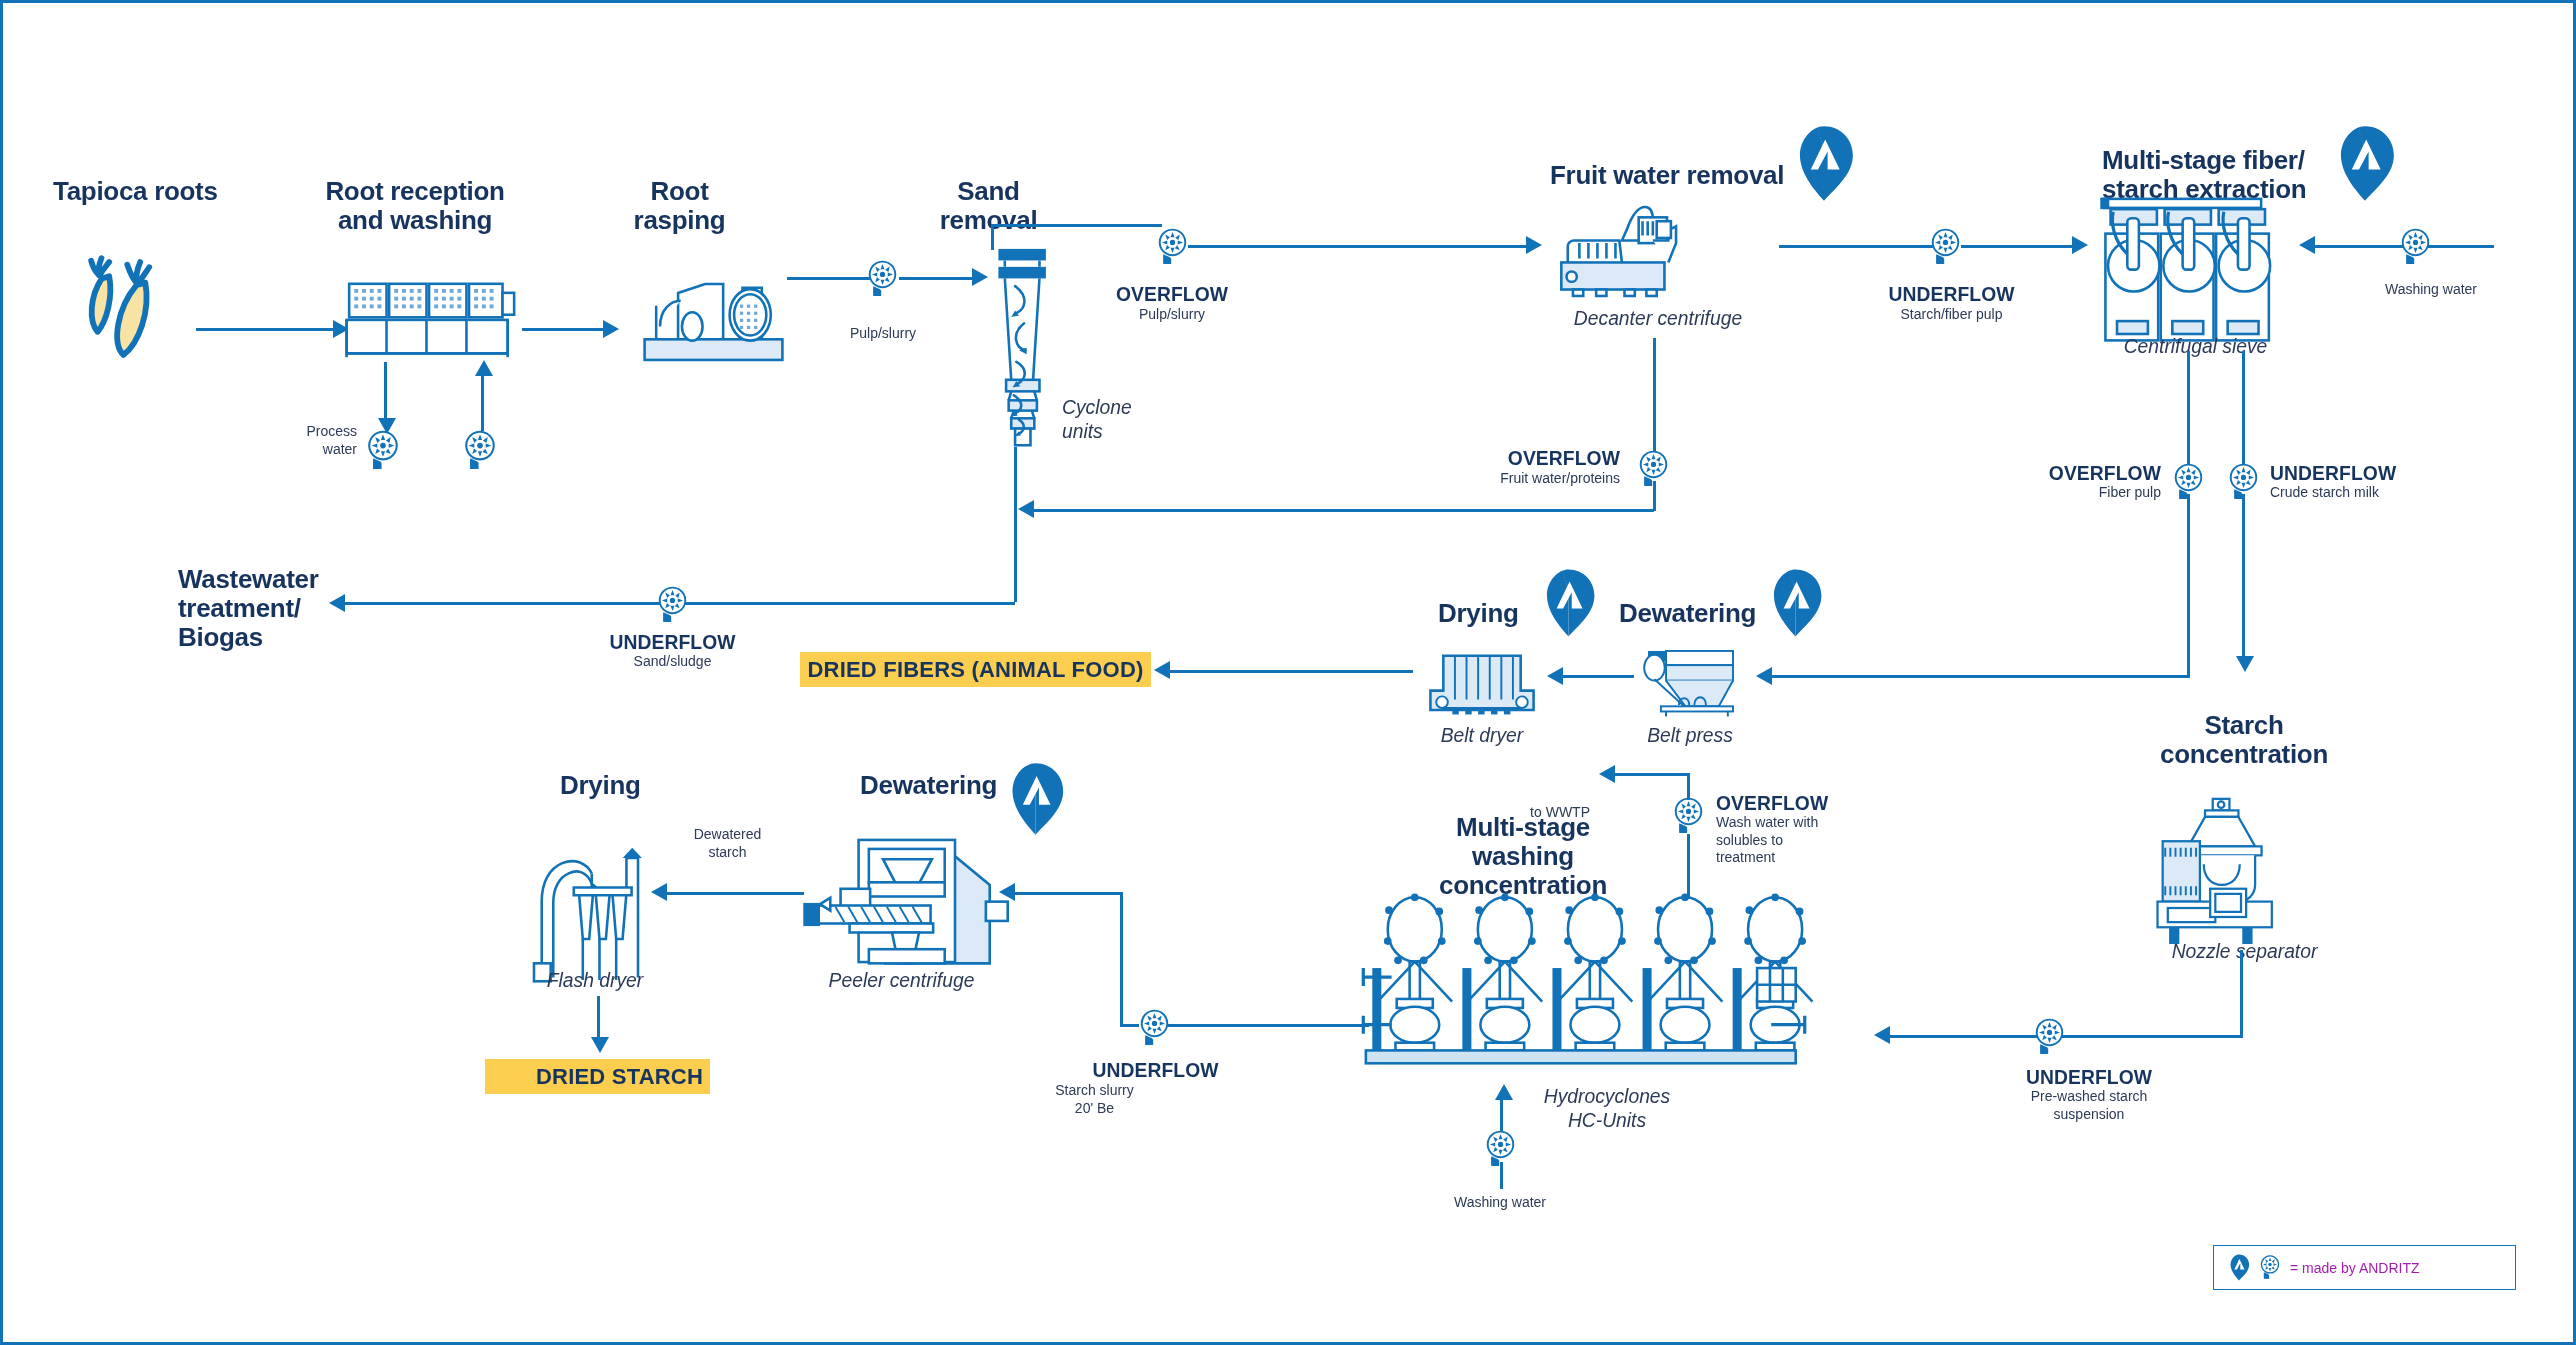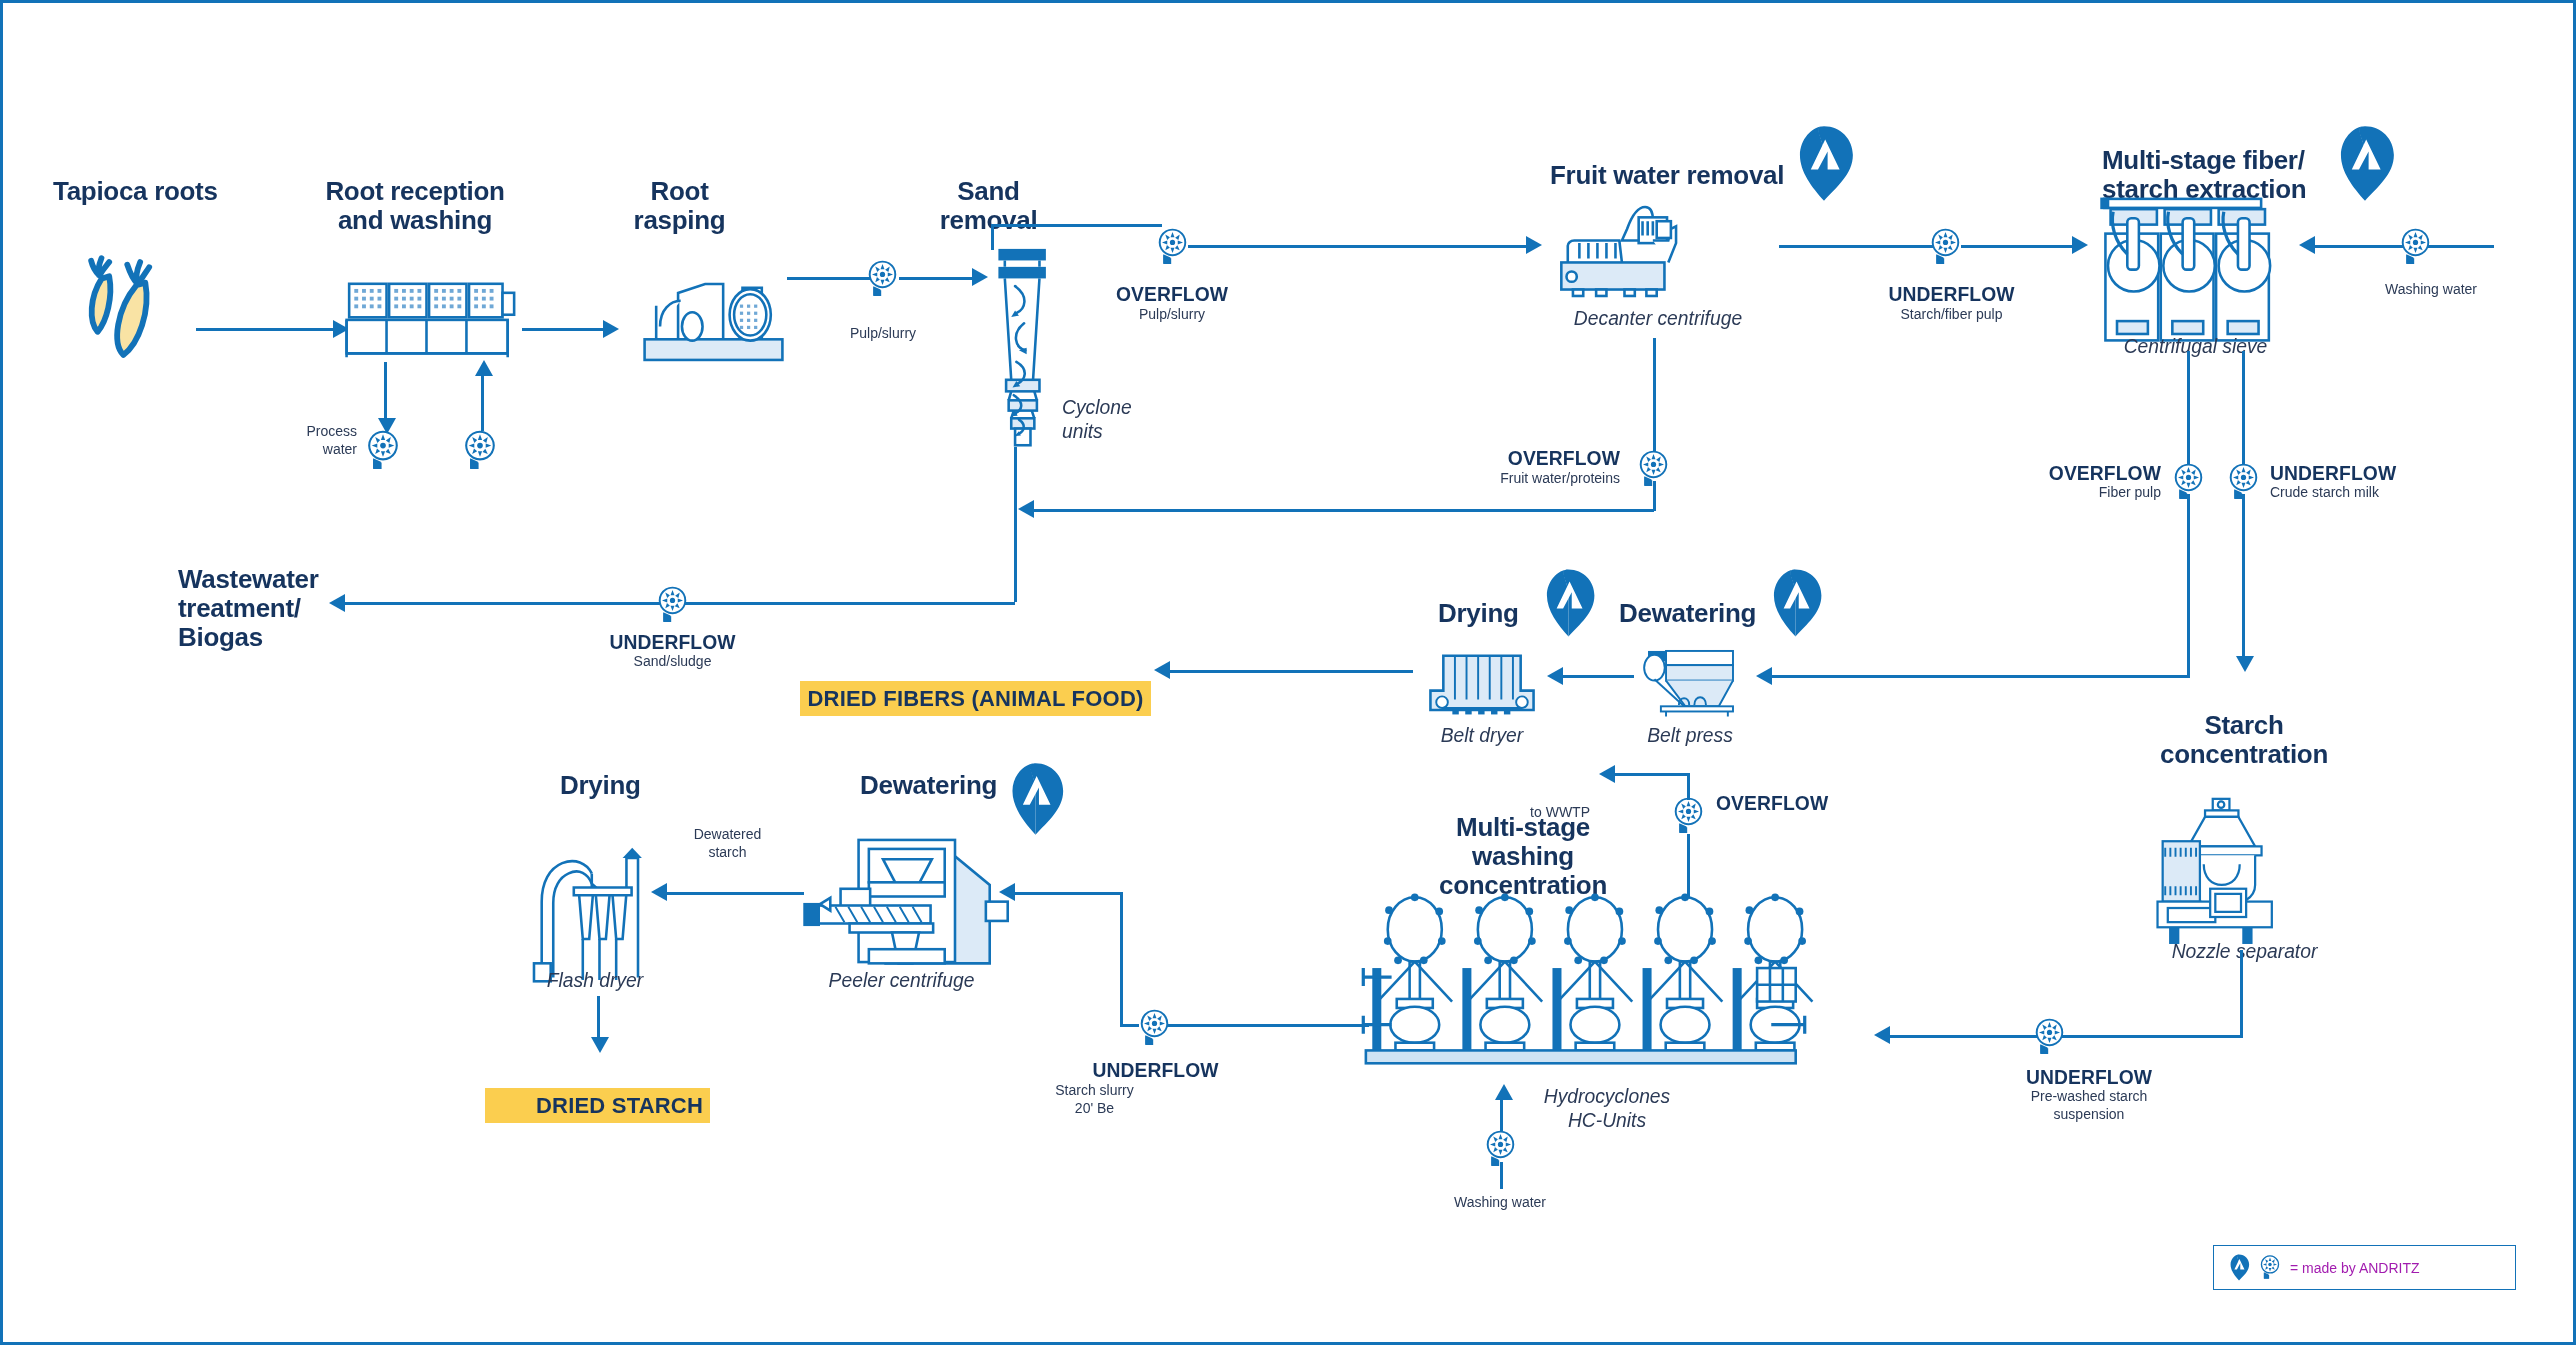--- a/index.html
+++ b/index.html
@@ -27,21 +27,20 @@
   .equip-label{
     color:#2b3a56;font-weight:normal;font-size:19.3px;line-height:1.25;font-style:italic;
   }
   .center{text-align:center;}
   .right{text-align:right;}
   
   .badge{
     background:#fbce4f;color:#16345e;font-weight:bold;font-size:22px;
     letter-spacing:0.2px;display:flex;align-items:center;justify-content:center;
     box-sizing:border-box;
-    margin-top:29px;
   }
   
   .hline{background:#1272b8;height:3.2px;}
   .vline{background:#1272b8;width:3.2px;}
   .arrow-r{
     width:0;height:0;border-left:16.7px solid #1272b8;
     border-top:9.7px solid transparent;border-bottom:9.7px solid transparent;
   }
   .arrow-l{
     width:0;height:0;border-right:16.7px solid #1272b8;
@@ -684,20 +683,23 @@
   <div class="abs" style="left:1669px;top:793px;">
     <svg width="33" height="40" viewBox="0 0 52 62">
         <use href="#sym-pump" width="52" height="62"></use>
       </svg>
   </div>
   <div class="abs vline" style="left:1684px;top:770px;height:27px;"></div>
   <div class="abs hline" style="left:1610px;top:770px;width:76px;"></div>
   <div class="abs arrow-l" style="left:1596px;top:762px;"></div>
   <div class="abs flow-reg right" style="left:1449px;top:761px;width:138px;margin-top:40px;">to WWTP</div>
   <div class="abs flow-bold" style="left:1713px;top:789px;width:213px;">OVERFLOW</div>
+  <div class="abs flow-reg" style="left:1713px;top:811px;width:213px;white-space:pre-line;">Wash water with
+solubles to
+treatment</div>
 
   <div class="abs hline" style="left:1153px;top:1021px;width:213px;"></div>
   <div class="abs" style="left:1135px;top:1005px;">
     <svg width="33" height="40" viewBox="0 0 52 62">
         <use href="#sym-pump" width="52" height="62"></use>
       </svg>
   </div>
   <div class="abs hline" style="left:1117px;top:1021px;width:19.3px;"></div>
   <div class="abs vline" style="left:1117px;top:889px;height:134px;"></div>
   <div class="abs hline" style="left:1011px;top:889px;width:109px;"></div>

